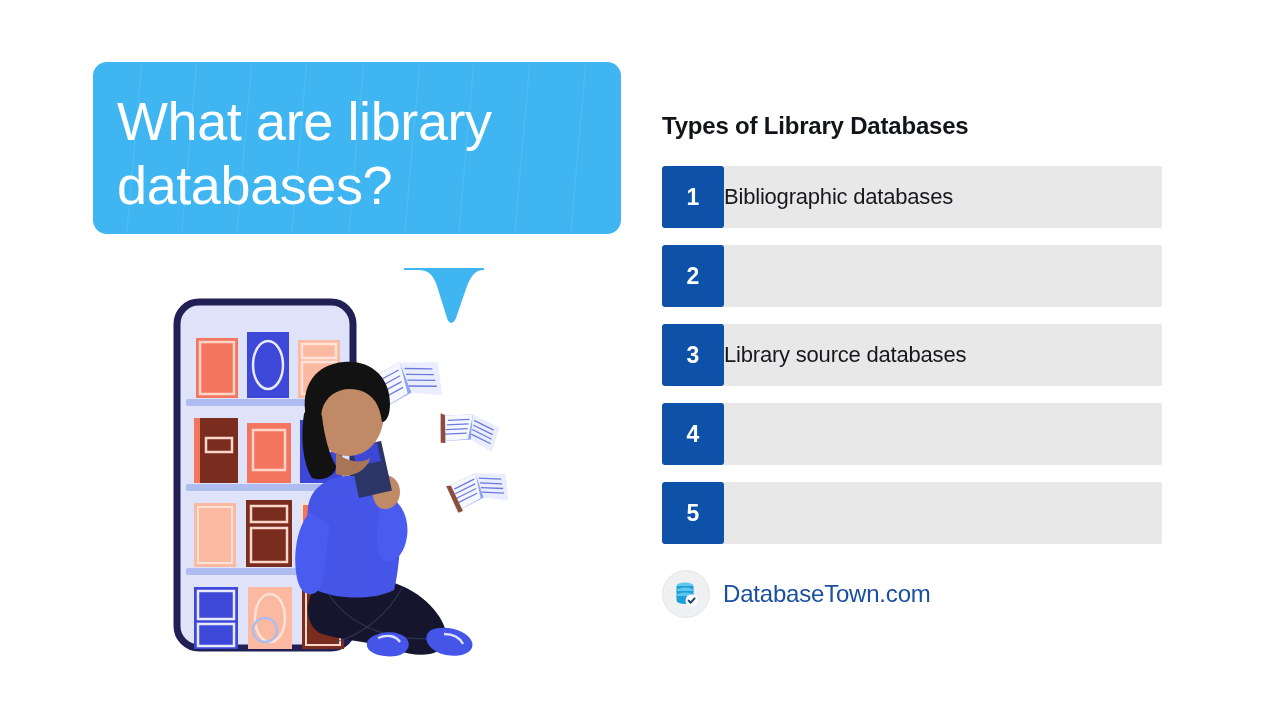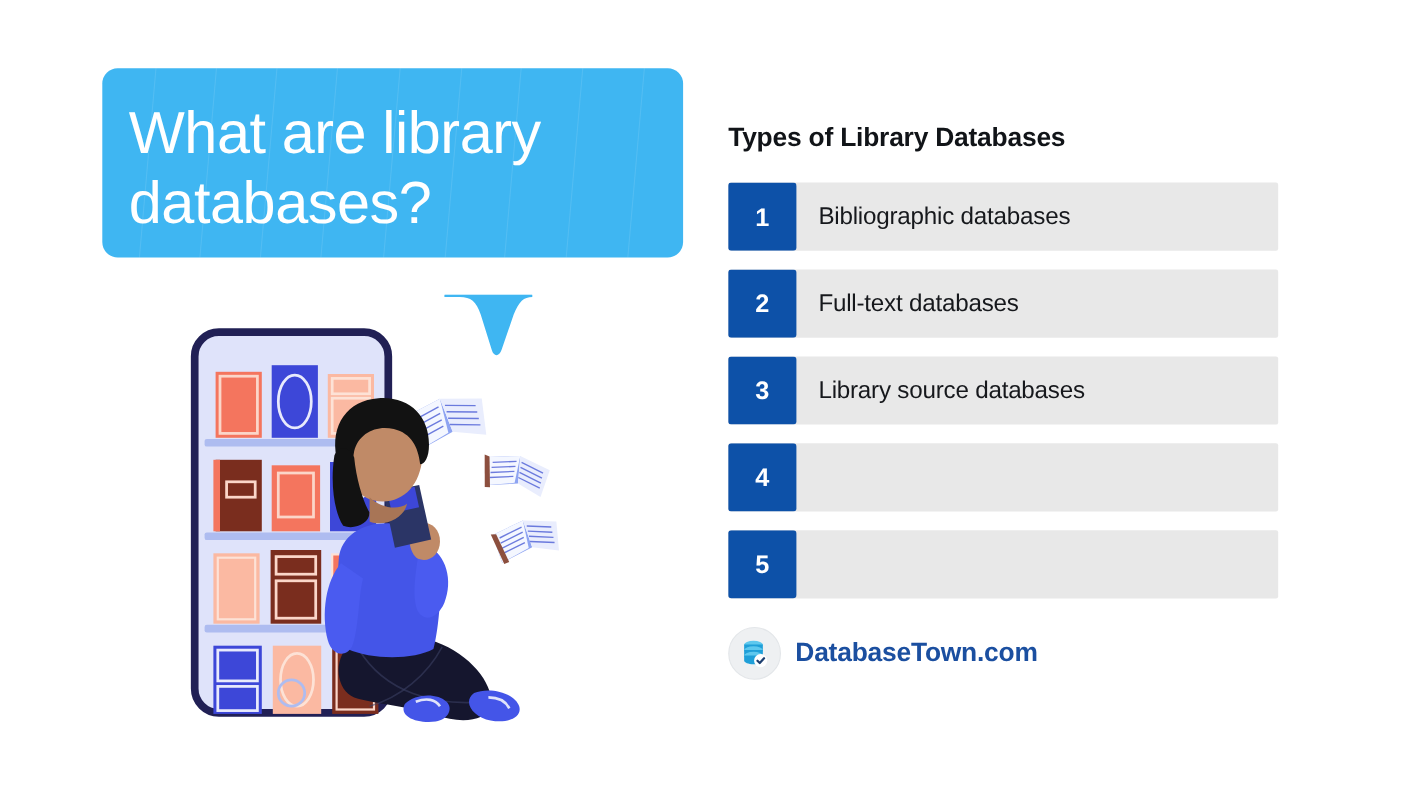--- a/index.html
+++ b/index.html
@@ -45,32 +45,32 @@
   .row{
     display:flex; align-items:stretch; height:62px;
     background:#e8e8e8; border-radius:2px; overflow:hidden;
   }
   .row-num{
     flex:0 0 62px; background:#0D51A8; color:#ffffff;
     display:flex; align-items:center; justify-content:center;
     font-size:23px; font-weight:600; border-radius:3px;
   }
   .row-label{
-    flex:1; display:flex; align-items:center; padding-left:20px;
+    flex:1; display:flex; align-items:center; 
     font-size:22px; color:#16181c; letter-spacing:-0.2px;
   }
 
   
   .brand{ display:flex; align-items:center; gap:13px; margin-top:26px; }
   .brand-badge{
     width:48px; height:48px; border-radius:50%;
     background:#eef0f2; border:1px solid #e3e6e9;
     display:flex; align-items:center; justify-content:center;
   }
-  .brand-name{ font-size:24px; font-weight:700; color:#1B4FA0; letter-spacing:-0.2px; }
+  .brand-name{ font-size:24px; font-weight:400; color:#1B4FA0; letter-spacing:-0.2px; }
 </style>
 </head>
 <body>
 
 <div class="stage">
 
   <div class="bubble">
     <div class="streaks">
       <i style="left:40px"></i>
         <i style="left:95px"></i>
@@ -233,21 +233,20 @@
 
     <div class="rows">
 
       <div class="row">
         <div class="row-num">1</div>
         <div class="row-label">Bibliographic databases</div>
       </div>
 
       <div class="row">
         <div class="row-num">2</div>
-        <div class="row-label">Full-text databases</div>
       </div>
 
       <div class="row">
         <div class="row-num">3</div>
         <div class="row-label">Library source databases</div>
       </div>
 
       <div class="row">
         <div class="row-num">4</div>
       </div>

